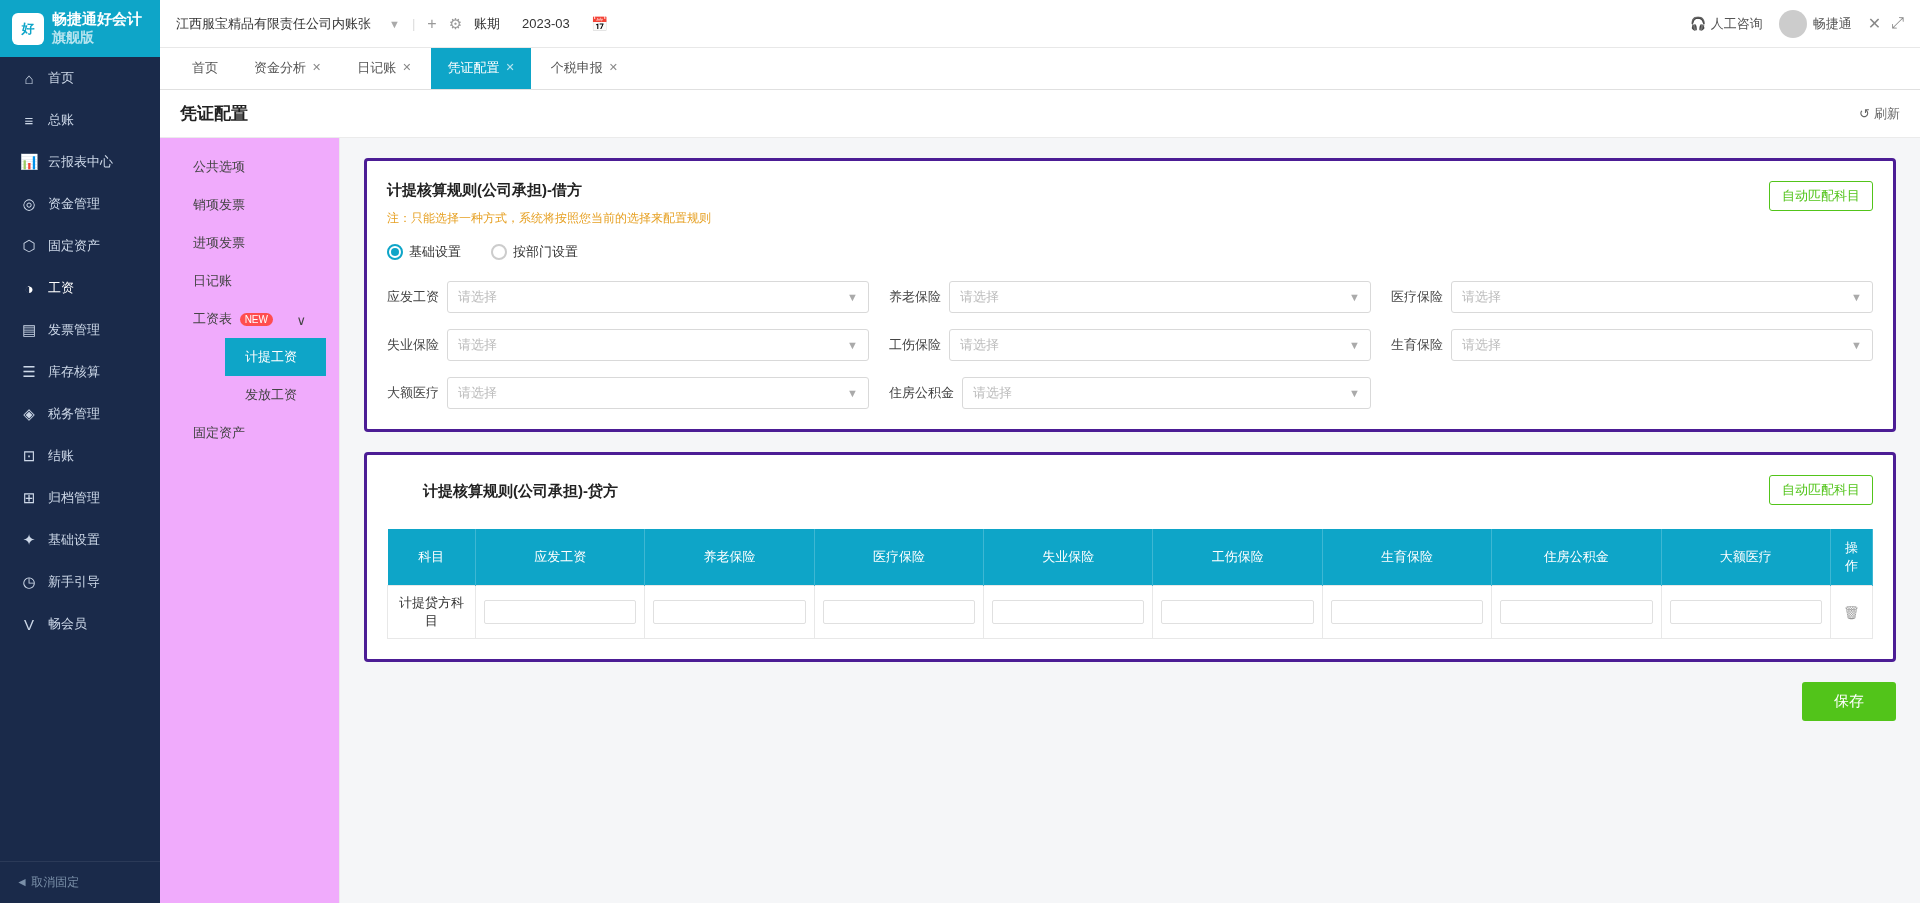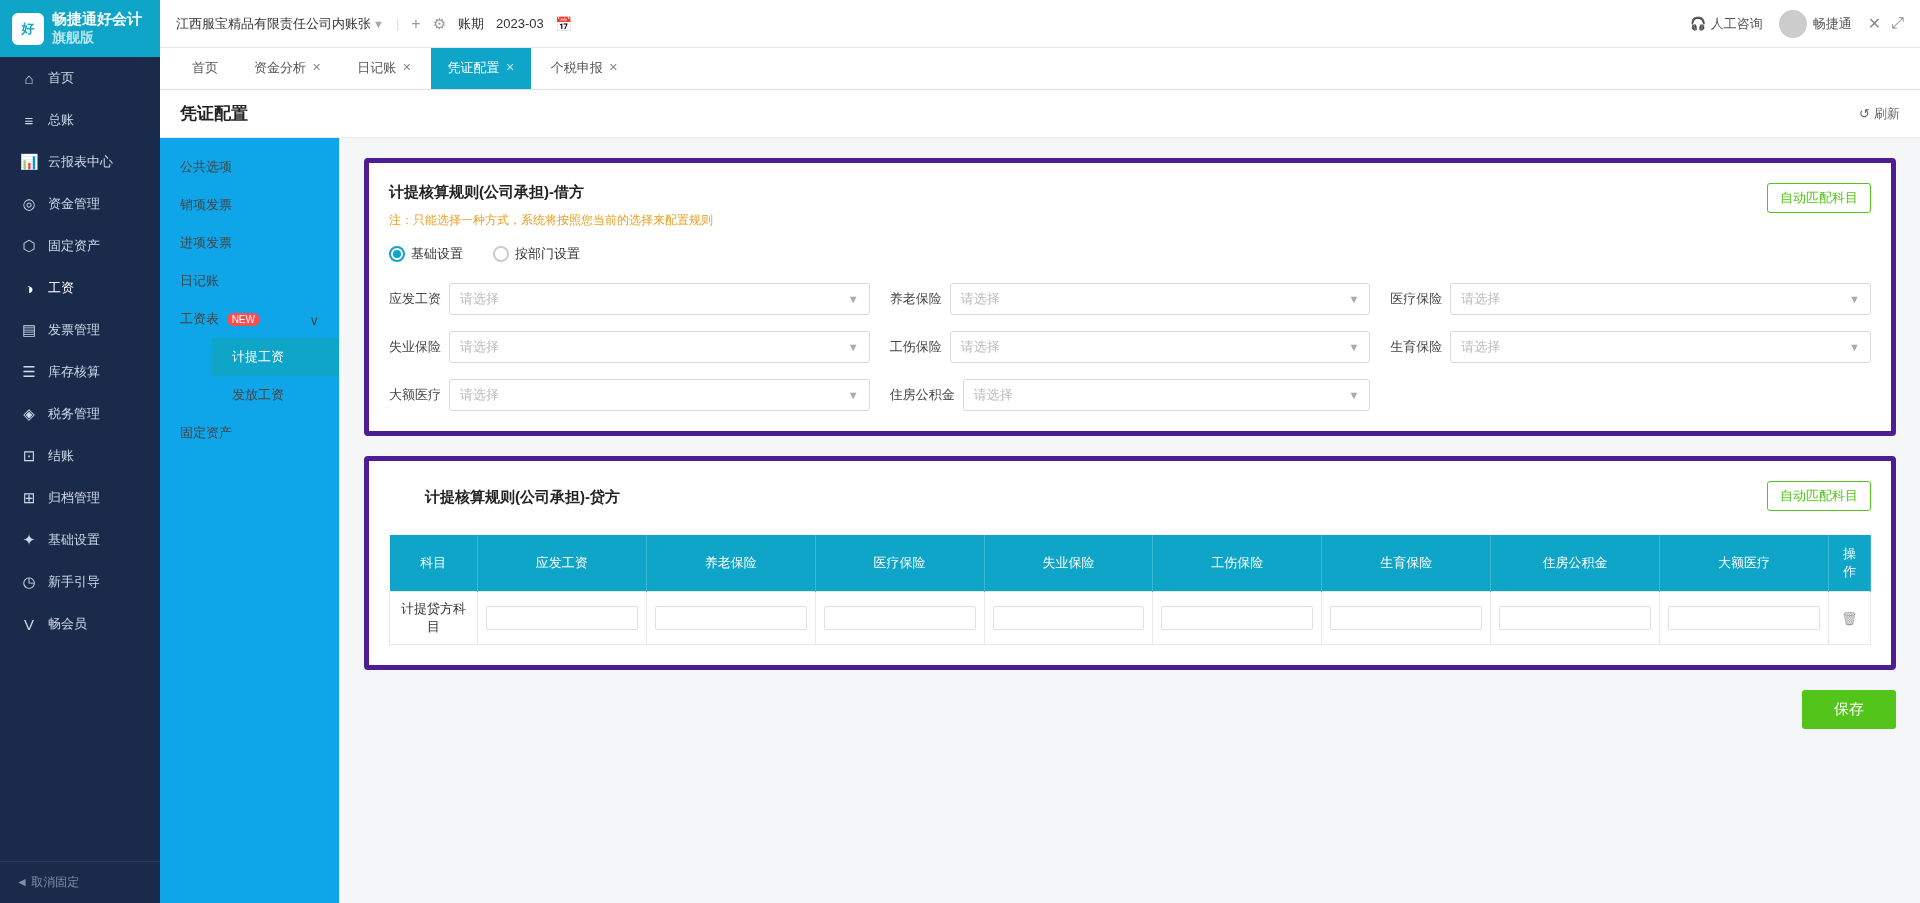--- a/index.html
+++ b/index.html
@@ -63,28 +63,28 @@
     .topbar {
       background: white;
       height: 48px;
       display: flex; align-items: center;
       padding: 0 16px;
       border-bottom: 1px solid #e8e8e8;
       gap: 12px;
       flex-shrink: 0;
     }
     .topbar-company {
-      display: flex; align-items: center; gap: 2px;
+      display: flex; align-items: center; gap: 18px;
       font-size: 13px; color: #333;
       cursor: pointer;
     }
     .topbar-divider { color: #ddd; }
     .topbar-add { color: #999; font-size: 16px; cursor: pointer; }
     .topbar-gear { color: #999; font-size: 15px; cursor: pointer; }
-    .topbar-period { display: flex; align-items: center; gap: 12px; font-size: 13px; color: #333; }
+    .topbar-period { display: flex; align-items: center; gap: 22px; font-size: 13px; color: #333; }
     .topbar-right { margin-left: auto; display: flex; align-items: center; gap: 16px; }
     .topbar-service { display: flex; align-items: center; gap: 4px; font-size: 13px; color: #555; cursor: pointer; }
     .topbar-user { display: flex; align-items: center; gap: 6px; font-size: 13px; color: #555; cursor: pointer; }
     .topbar-avatar { width: 28px; height: 28px; border-radius: 50%; background: #ccc; }
 
     
     .tabbar {
       background: white;
       height: 42px;
       display: flex; align-items: stretch;
@@ -120,23 +120,23 @@
     }
     .page-title { font-size: 17px; font-weight: 600; color: #222; }
     .page-refresh { display: flex; align-items: center; gap: 4px; color: #666; font-size: 13px; cursor: pointer; }
 
     
     .content-wrap { flex: 1; display: flex; overflow: hidden; }
 
     
     .left-menu {
       width: 180px;
-      background: #0ea5e9;
+      background: #f0abfc;
       border-right: 1px solid #ebebeb;
-      padding: 10px 0;
+      padding: 10px 13px;
       flex-shrink: 0;
       overflow-y: auto;
     }
     .left-menu-item {
       padding: 10px 20px;
       font-size: 13px;
       color: #444;
       cursor: pointer;
     }
     .left-menu-item.active { background: #0ea5c8; color: white; }
@@ -158,21 +158,21 @@
     .right-content {
       flex: 1; overflow-y: auto;
       padding: 20px 24px;
       background: #f5f6f8;
       position: relative;
     }
 
     
     .section-card {
       background: white;
-      border: 5px solid #4c1d95;
+      border: 3px solid #4c1d95;
       border-radius: 4px;
       margin-bottom: 20px;
       padding: 20px;
     }
     .section-title { font-size: 15px; font-weight: 600; color: #222; margin-bottom: 10px; }
     .section-note { color: #e6a023; font-size: 12px; margin-bottom: 16px; }
 
     
     .radio-group { display: flex; gap: 30px; margin-bottom: 20px; }
     .radio-item { display: flex; align-items: center; gap: 6px; cursor: pointer; font-size: 13px; color: #333; }

